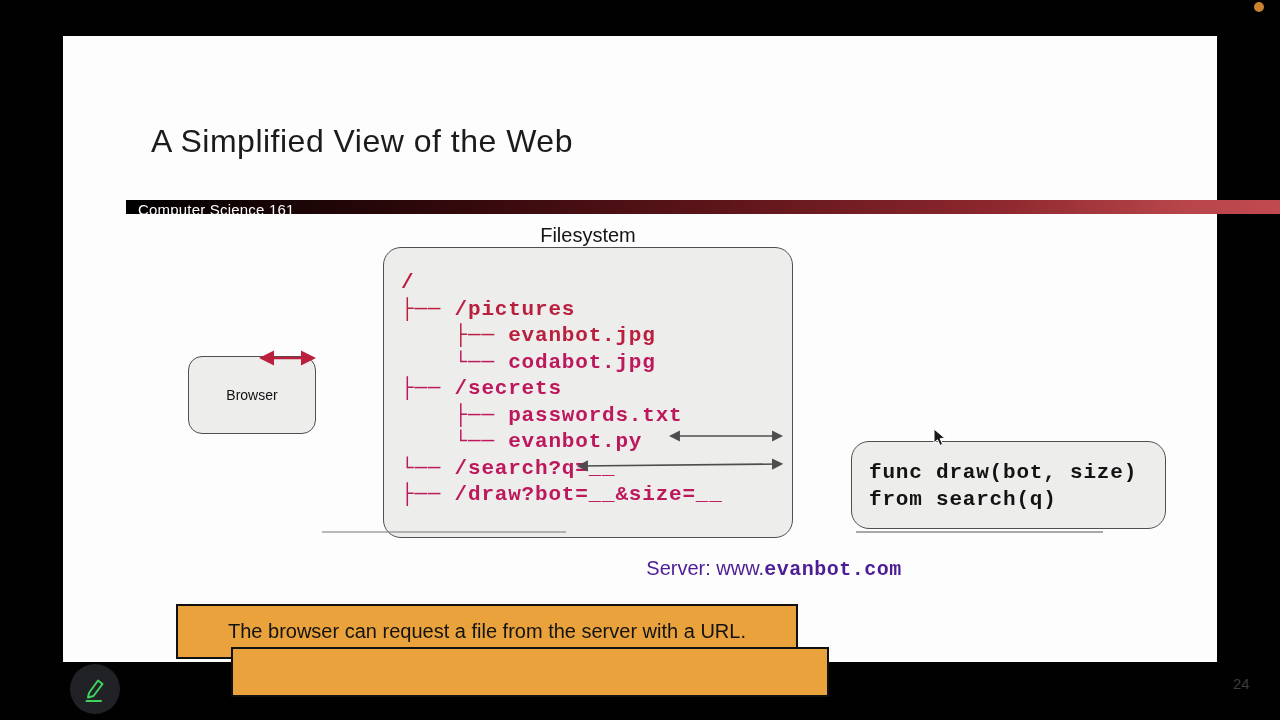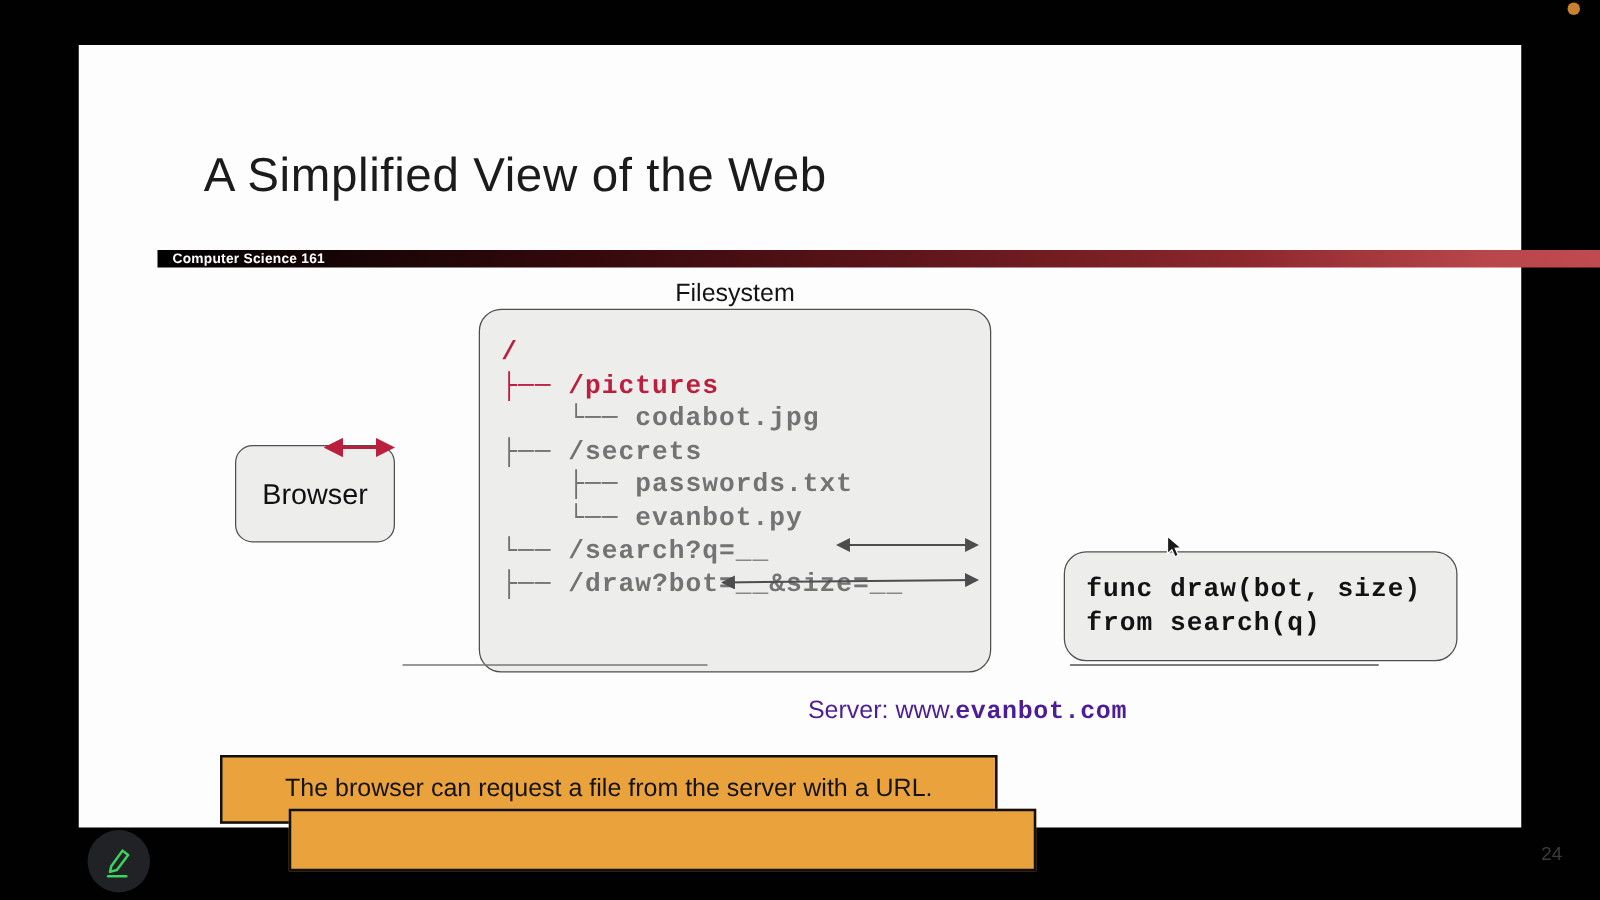--- a/index.html
+++ b/index.html
@@ -1,42 +1,42 @@
 <!DOCTYPE html>
 <html><head>
 <meta charset="utf-8">
 <style>
   html,body{margin:0;padding:0;background:#000;}
   .stage{position:relative;width:1280px;height:720px;background:#010101;overflow:hidden;
          font-family:"Liberation Sans",sans-serif;}
   .slide{position:absolute;left:63px;top:36px;width:1154px;height:626px;background:#fdfdfd;}
 
-  .title{position:absolute;left:100px;top:82px;font-size:38px;line-height:46px;color:#1b1b1b;
+  .title{position:absolute;left:88px;top:82px;font-size:32px;line-height:46px;color:#1b1b1b;
          letter-spacing:.5px;white-space:nowrap;}
 
   .banner{position:absolute;left:63px;top:164px;width:1154px;height:14px;
           background:linear-gradient(90deg,#000 0%,#160405 12%,#35090c 30%,#5e151a 52%,#8c272d 75%,#b8464b 92%,#c04a4f 100%);}
-  .banner span{position:absolute;left:12px;top:1px;font-size:11px;font-weight:bold;color:#fff;
+  .banner span{position:absolute;left:12px;top:1px;font-size:15px;font-weight:normal;color:#fff;
                letter-spacing:.2px;white-space:nowrap;}
 
   .box{position:absolute;background:#ededec;border:2px solid #4f4f4f;box-sizing:border-box;}
   .fs-box{left:320px;top:211px;width:410px;height:291px;border-radius:18px;border-width:1.5px;}
   .browser-box{left:125px;top:320px;width:128px;height:78px;border-radius:14px;border-width:1.5px;
-               display:flex;align-items:center;justify-content:center;font-size:23px;color:#111;}
+               display:flex;align-items:center;justify-content:center;font-size:14px;color:#111;}
   .backend-box{left:788px;top:405px;width:315px;height:88px;border-radius:18px;border-width:1.5px;}
 
   .box-label{position:absolute;font-size:20px;color:#141414;transform:translateX(-50%);white-space:nowrap;}
   .fs-label{left:525px;top:188px;}
   .backend-label{left:945px;top:384px;margin-top:42px;}
 
   .mono{font-family:"Liberation Mono","DejaVu Sans Mono",monospace;font-weight:bold;}
 
   .tree{position:absolute;left:338px;top:234px;}
   .tree-row{white-space:pre;font-family:"Liberation Mono","DejaVu Sans Mono",monospace;
-            font-weight:bold;font-size:21px;line-height:26.5px;letter-spacing:.8px;color:#737373;}
+            font-weight:bold;font-size:21px;line-height:26.5px;letter-spacing:.8px;color:#be185d;}
   .tree-row.red{color:#bb1f3e;}
 
   .backend-fns{position:absolute;left:806px;top:423px;}
   .backend-fns div{font-size:21px;line-height:27px;letter-spacing:.8px;color:#131313;white-space:pre;}
 
   .server-caption{position:absolute;left:711px;top:521px;transform:translateX(-50%);
                   font-size:20px;color:#4c1d95;white-space:nowrap;}
   .server-caption .mono{font-size:20px;letter-spacing:.5px;}
 
   .callout{position:absolute;background:#e9a23c;border:2px solid #101010;box-sizing:border-box;
@@ -66,20 +66,21 @@
     <div class="banner">
       <span>Computer Science 161</span>
     </div>
 
     <div class="box-label fs-label">Filesystem</div>
     <div class="box fs-box"></div>
 
     <div class="tree">
       <div class="tree-row red"><span></span><span>/</span></div>
       <div class="tree-row red"><span>├── </span><span>/pictures</span></div>
+      <div class="tree-row red"><span>    ├── </span><span>evanbot.jpg</span></div>
       <div class="tree-row"><span>    └── </span><span>codabot.jpg</span></div>
       <div class="tree-row"><span>├── </span><span>/secrets</span></div>
       <div class="tree-row"><span>    ├── </span><span>passwords.txt</span></div>
       <div class="tree-row"><span>    └── </span><span>evanbot.py</span></div>
       <div class="tree-row"><span>└── </span><span>/search?q=__</span></div>
       <div class="tree-row"><span>├── </span><span>/draw?bot=__&amp;size=__</span></div>
     </div>
 
     <div class="box browser-box">
       <span>Browser</span>

